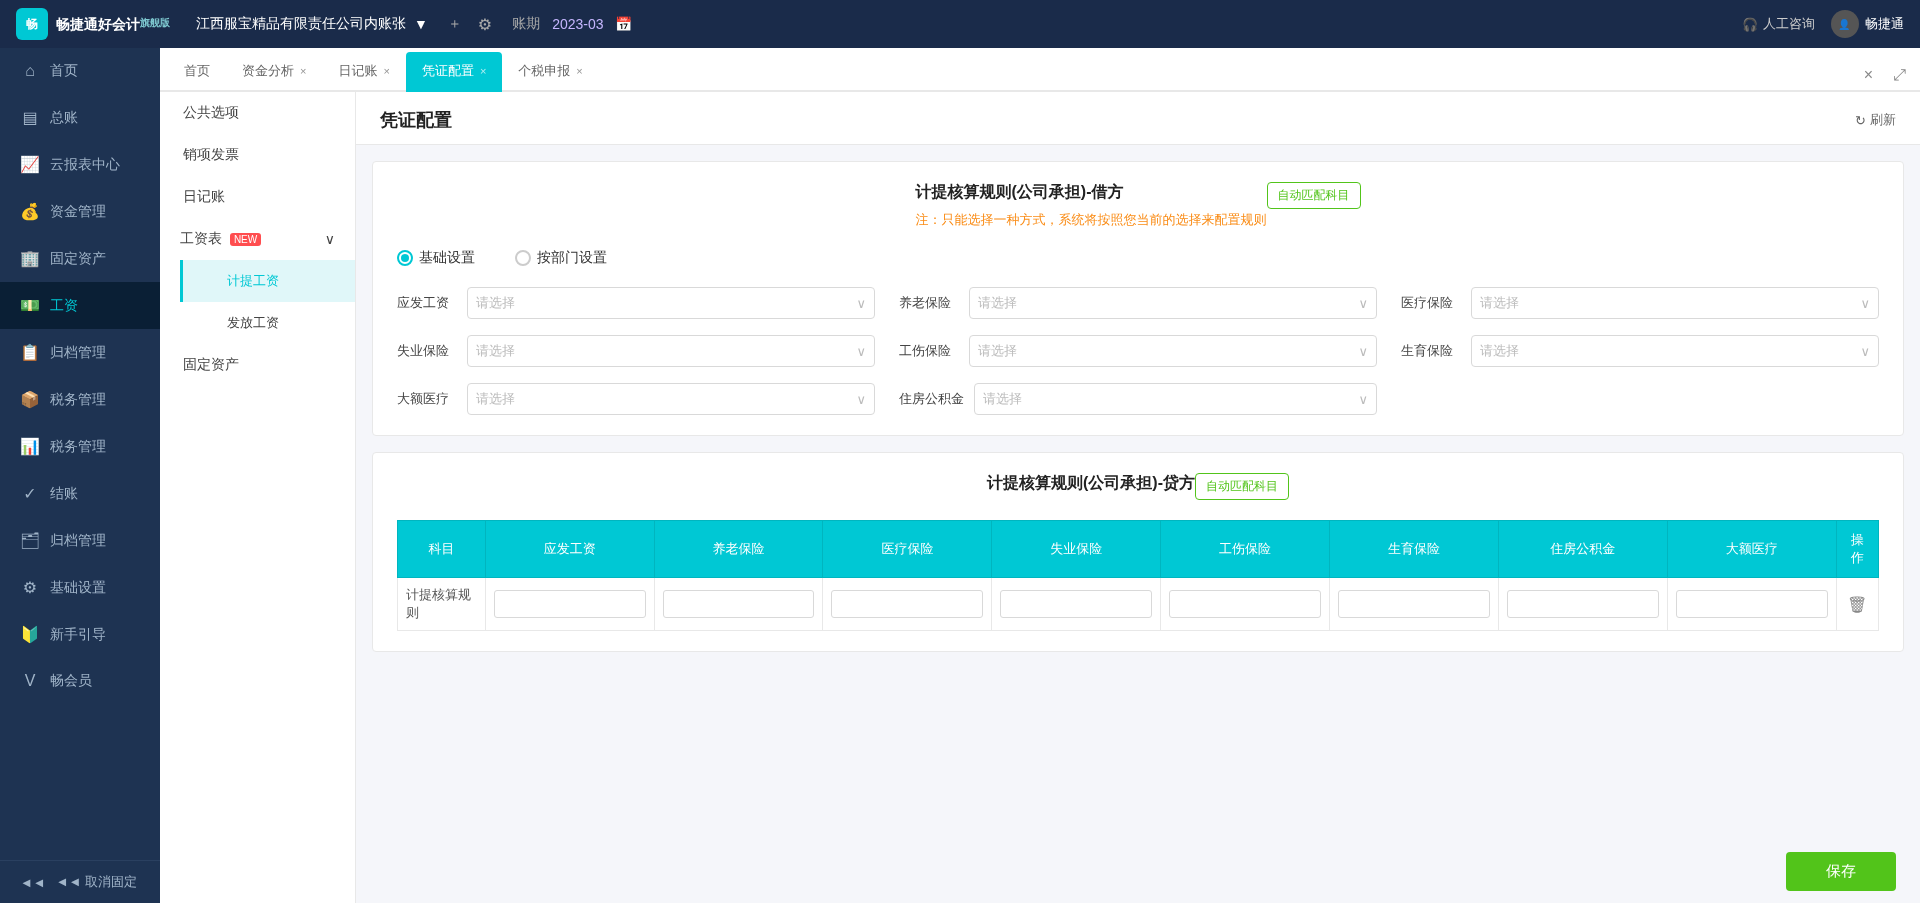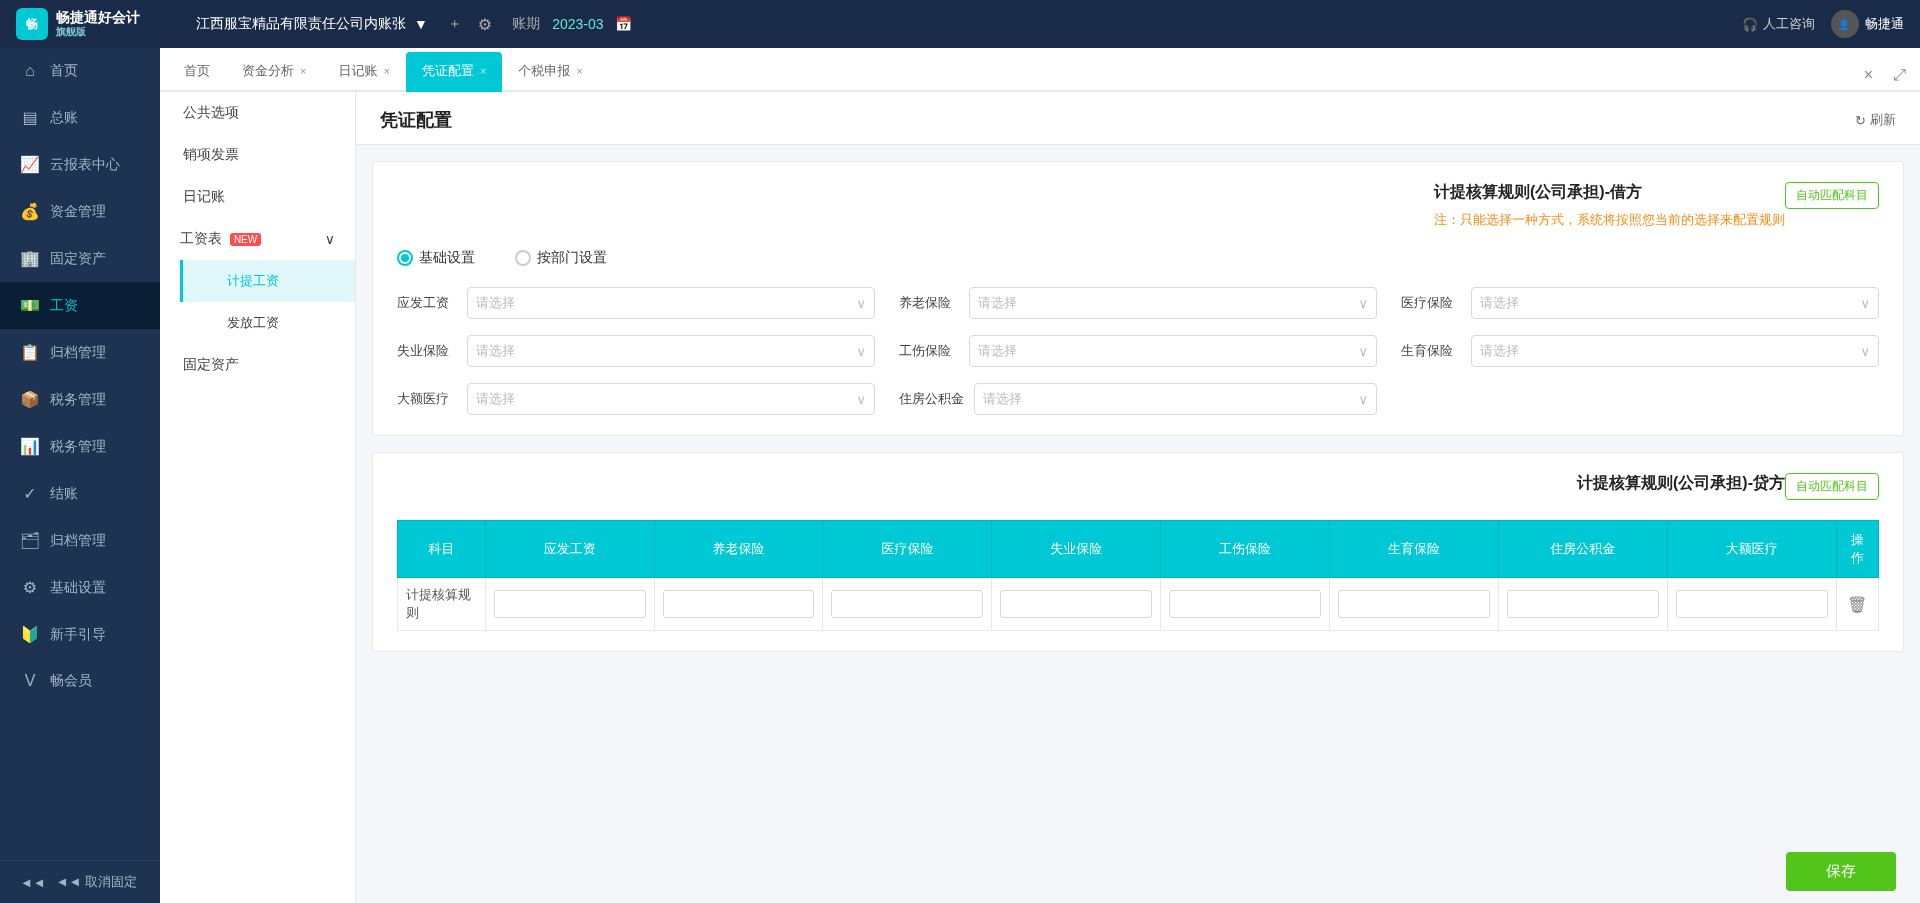--- a/index.html
+++ b/index.html
@@ -28,21 +28,21 @@
       height: 32px;
       background: #00c8d4;
       border-radius: 6px;
       display: flex;
       align-items: center;
       justify-content: center;
       color: white;
       font-size: 12px;
       font-weight: bold;
     }
-    .logo-text-group { display: flex; flex-direction: column; }
+    .logo-text-group { display: flex; flex-direction: row; }
     .logo-title { font-size: 14px; color: white; line-height: 1.2; }
     .logo-subtitle { font-size: 10px; color: #7ec8d0; }
     .header-company {
       flex: 1;
       display: flex;
       align-items: center;
       gap: 8px;
       color: white;
       font-size: 14px;
       padding-left: 20px;
@@ -305,21 +305,21 @@
       border: 1px solid #52c41a;
       color: #52c41a;
       font-size: 12px;
       padding: 4px 10px;
       border-radius: 4px;
       cursor: pointer;
       margin-bottom: 12px;
     }
     .section-header-row {
       display: flex;
-      justify-content: flex-end;
+      justify-content: center;
       align-items: flex-start;
       margin-bottom: 4px;
     }
 
     
     .rules-table {
       width: 100%;
       border-collapse: collapse;
       margin-top: 8px;
     }
@@ -393,21 +393,21 @@
       <span class="logo-title">畅捷通好会计</span>
       <span class="logo-subtitle">旗舰版</span>
     </div>
   </div>
   <div class="header-company">
     <span>江西服宝精品有限责任公司内账张</span>
     <button class="dropdown-btn">▼</button>
     <span style="margin-left:12px; color:#aaa;">＋</span>
     <span style="margin-left:8px; color:#aaa; font-size:16px;">⚙</span>
     <span style="margin-left:12px; color:#aaa;">账期</span>
-    <span style="margin-left:4px; color:#5eead4; font-weight:500;">2023-03</span>
+    <span style="margin-left:4px; color:#c4b5fd; font-weight:500;">2023-03</span>
     <span style="margin-left:4px; color:#00c8d4;">📅</span>
   </div>
   <div class="header-right">
     <div style="display:flex;align-items:center;gap:4px;">
       <span>🎧</span>
       <span>人工咨询</span>
     </div>
     <div class="avatar-area">
       <div class="avatar-circle">👤</div>
       <span>畅捷通</span>

